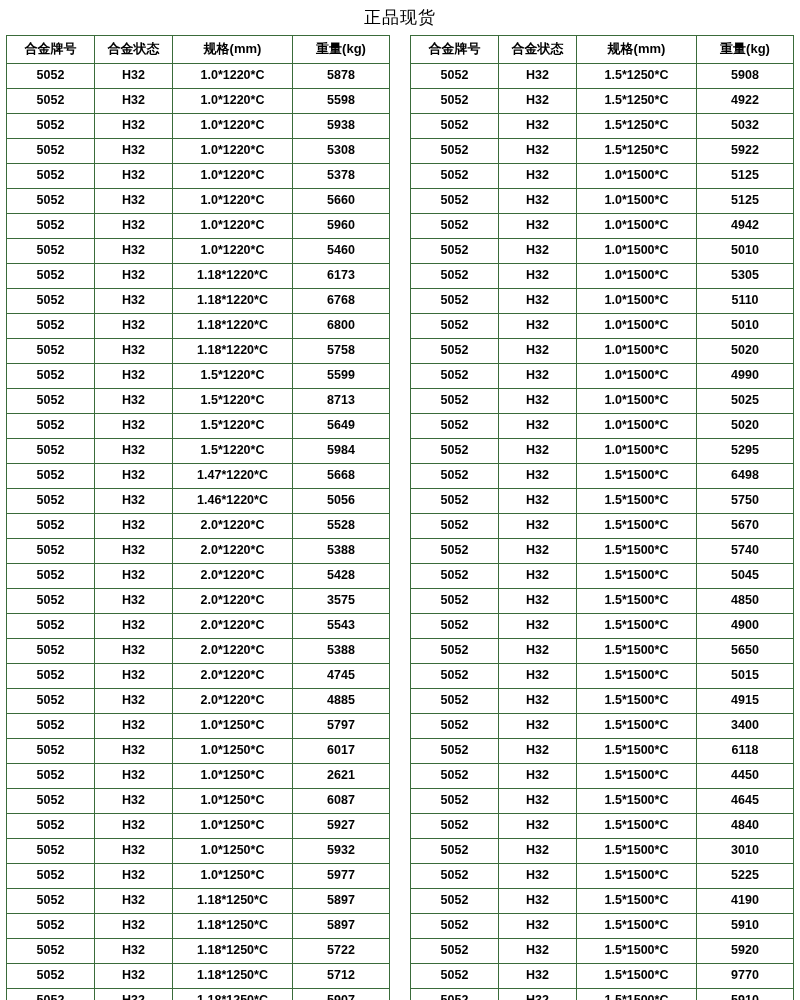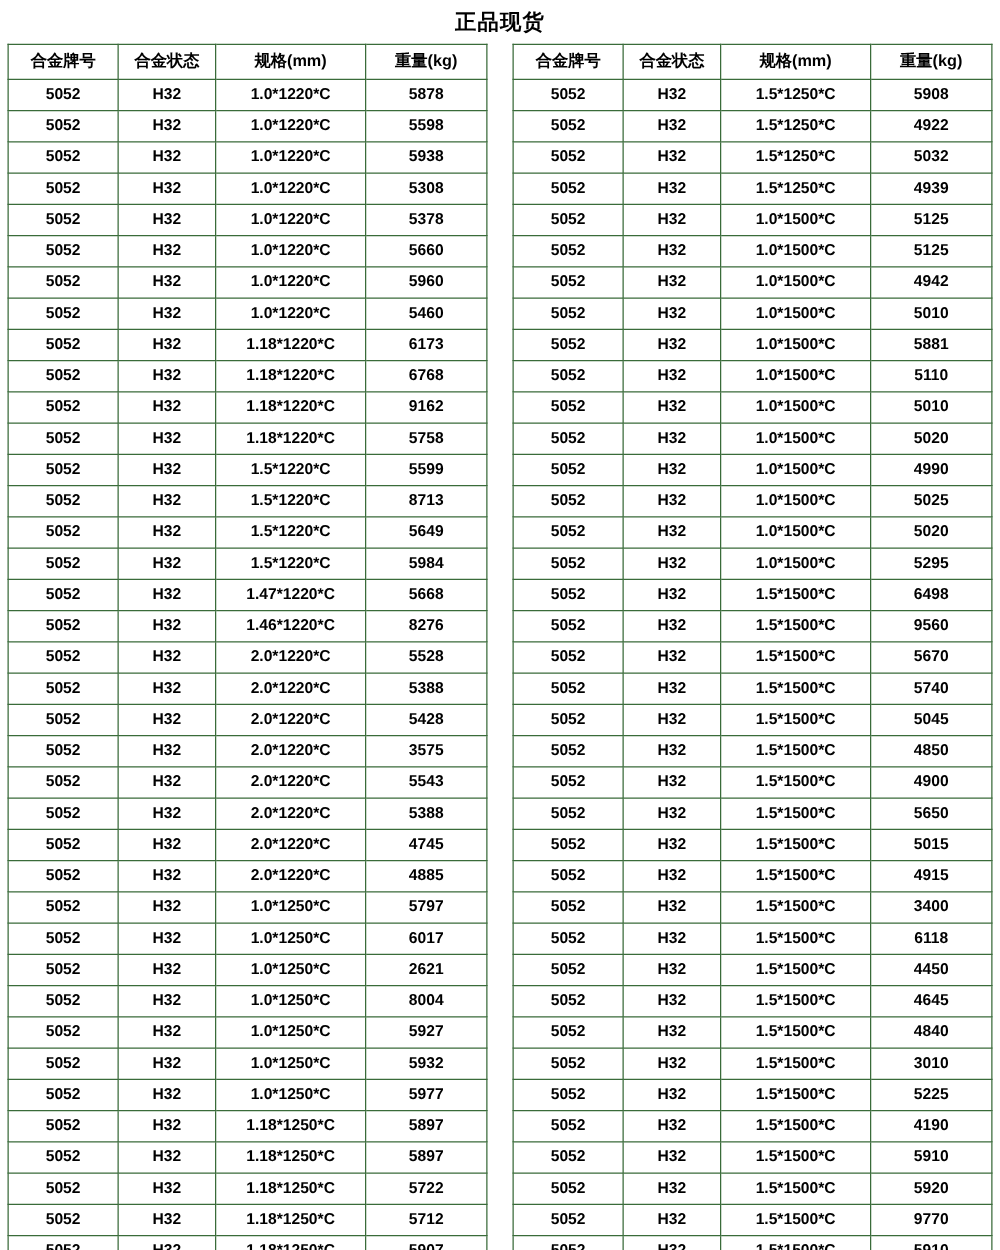--- a/index.html
+++ b/index.html
@@ -10,21 +10,21 @@
   body {
     width: 800px;
     height: 1000px;
     font-family: "Liberation Sans", sans-serif;
     color: #000000;
     overflow: hidden;
   }
   #page-title {
     text-align: center;
     font-size: 17px;
-    font-weight: bold;
+    font-weight: normal;
     letter-spacing: 1px;
     padding: 6px 0 6px 0;
     margin: 0;
   }
   .tables-wrap {
     display: flex;
     flex-direction: row;
     align-items: flex-start;
     justify-content: space-between;
     padding: 0 6px;
@@ -139,21 +139,21 @@
         <tr>
           <td>5052</td>
           <td>H32</td>
           <td>1.18*1220*C</td>
           <td>6768</td>
         </tr>
         <tr>
           <td>5052</td>
           <td>H32</td>
           <td>1.18*1220*C</td>
-          <td>9162</td>
+          <td>6800</td>
         </tr>
         <tr>
           <td>5052</td>
           <td>H32</td>
           <td>1.18*1220*C</td>
           <td>5758</td>
         </tr>
         <tr>
           <td>5052</td>
           <td>H32</td>
@@ -181,21 +181,21 @@
         <tr>
           <td>5052</td>
           <td>H32</td>
           <td>1.47*1220*C</td>
           <td>5668</td>
         </tr>
         <tr>
           <td>5052</td>
           <td>H32</td>
           <td>1.46*1220*C</td>
-          <td>8276</td>
+          <td>5056</td>
         </tr>
         <tr>
           <td>5052</td>
           <td>H32</td>
           <td>2.0*1220*C</td>
           <td>5528</td>
         </tr>
         <tr>
           <td>5052</td>
           <td>H32</td>
@@ -253,21 +253,21 @@
         <tr>
           <td>5052</td>
           <td>H32</td>
           <td>1.0*1250*C</td>
           <td>2621</td>
         </tr>
         <tr>
           <td>5052</td>
           <td>H32</td>
           <td>1.0*1250*C</td>
-          <td>8004</td>
+          <td>6087</td>
         </tr>
         <tr>
           <td>5052</td>
           <td>H32</td>
           <td>1.0*1250*C</td>
           <td>5927</td>
         </tr>
         <tr>
           <td>5052</td>
           <td>H32</td>
@@ -344,21 +344,21 @@
         <tr>
           <td>5052</td>
           <td>H32</td>
           <td>1.5*1250*C</td>
           <td>5032</td>
         </tr>
         <tr>
           <td>5052</td>
           <td>H32</td>
           <td>1.5*1250*C</td>
-          <td>4939</td>
+          <td>5922</td>
         </tr>
         <tr>
           <td>5052</td>
           <td>H32</td>
           <td>1.0*1500*C</td>
           <td>5125</td>
         </tr>
         <tr>
           <td>5052</td>
           <td>H32</td>
@@ -374,21 +374,21 @@
         <tr>
           <td>5052</td>
           <td>H32</td>
           <td>1.0*1500*C</td>
           <td>5010</td>
         </tr>
         <tr>
           <td>5052</td>
           <td>H32</td>
           <td>1.0*1500*C</td>
-          <td>5881</td>
+          <td>5305</td>
         </tr>
         <tr>
           <td>5052</td>
           <td>H32</td>
           <td>1.0*1500*C</td>
           <td>5110</td>
         </tr>
         <tr>
           <td>5052</td>
           <td>H32</td>
@@ -428,21 +428,21 @@
         <tr>
           <td>5052</td>
           <td>H32</td>
           <td>1.5*1500*C</td>
           <td>6498</td>
         </tr>
         <tr>
           <td>5052</td>
           <td>H32</td>
           <td>1.5*1500*C</td>
-          <td>9560</td>
+          <td>5750</td>
         </tr>
         <tr>
           <td>5052</td>
           <td>H32</td>
           <td>1.5*1500*C</td>
           <td>5670</td>
         </tr>
         <tr>
           <td>5052</td>
           <td>H32</td>

